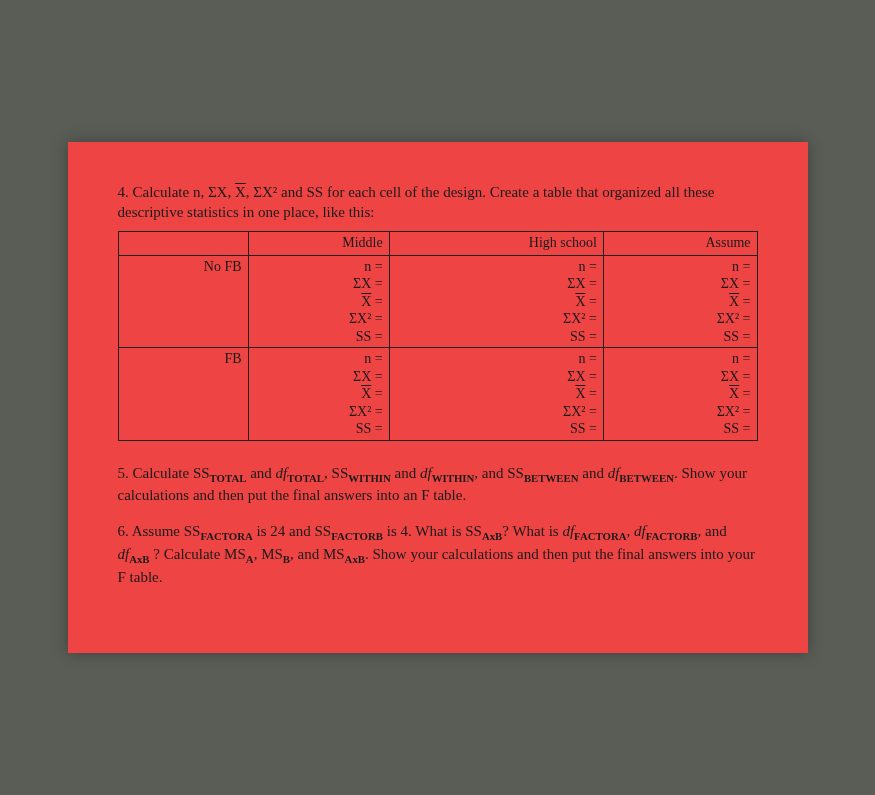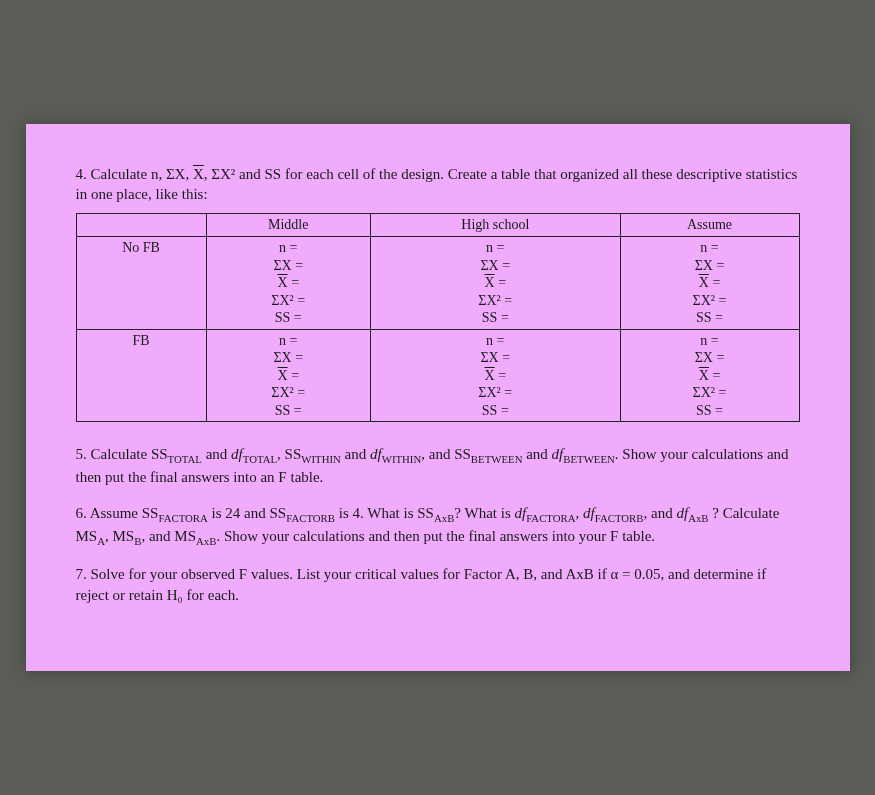--- a/index.html
+++ b/index.html
@@ -6,48 +6,48 @@
   body {
     background: #5a5d56;
     width: 875px;
     height: 795px;
     font-family: "Times New Roman", Times, serif;
     display: flex;
     align-items: center;
     justify-content: center;
   }
   .page {
-    background: #f0abfc;
-    width: 824px;
+    background: #ef4444;
+    width: 740px;
     padding: 40px 50px 50px 50px;
     color: #1a1a1a;
     box-shadow: 0 0 14px rgba(0,0,0,.3);
     font-size: 15px;
     line-height: 1.35;
   }
   .q { margin-bottom: 16px; }
   .q4-intro { margin-bottom: 8px; }
   table.cells {
     border-collapse: collapse;
     width: 100%;
     margin-top: 6px;
     margin-bottom: 22px;
     font-size: 14px;
   }
   table.cells th, table.cells td {
     border: 1px solid #222;
     padding: 2px 6px;
-    text-align: center;
+    text-align: right;
     vertical-align: top;
     font-weight: normal;
   }
   table.cells th.corner { width: 130px; }
   .stat-line { white-space: nowrap; line-height: 1.25; }
   .xbar { text-decoration: overline; }
-  sub { font-size: 0.72em; }
+  sub { font-size: 0.72em; font-weight: bold; }
 </style>
 </head>
 <body>
 
 <div class="page">
 
   <p class="q q4-intro">
     <span>4. Calculate n, ΣX, </span><span class="xbar">X</span><span>, ΣX² and SS for each cell of the design. Create a table that organized all these descriptive statistics in one place, like this:</span>
   </p>
 
@@ -111,17 +111,16 @@
     </table>
 
   <p class="q">
     <span>5. Calculate SS</span><sub>TOTAL</sub><span> and </span><i>df</i><sub>TOTAL</sub><span>, SS</span><sub>WITHIN</sub><span> and </span><i>df</i><sub>WITHIN</sub><span>, and SS</span><sub>BETWEEN</sub><span> and </span><i>df</i><sub>BETWEEN</sub><span>. Show your calculations and then put the final answers into an F table.</span>
   </p>
 
   <p class="q">
     <span>6. Assume SS</span><sub>FACTORA</sub><span> is 24 and SS</span><sub>FACTORB</sub><span> is 4. What is SS</span><sub>AxB</sub><span>? What is </span><i>df</i><sub>FACTORA</sub><span>, </span><i>df</i><sub>FACTORB</sub><span>, and </span><i>df</i><sub>AxB</sub><span> ? Calculate MS</span><sub>A</sub><span>, MS</span><sub>B</sub><span>, and MS</span><sub>AxB</sub>.<span> Show your calculations and then put the final answers into your F table.</span>
   </p>
 
-  <p class="q">7. Solve for your observed F values. List your critical values for Factor A, B, and AxB if α = 0.05, and determine if reject or retain H₀ for each.</p>
 
 
 
 </div>
 
 </body></html>

